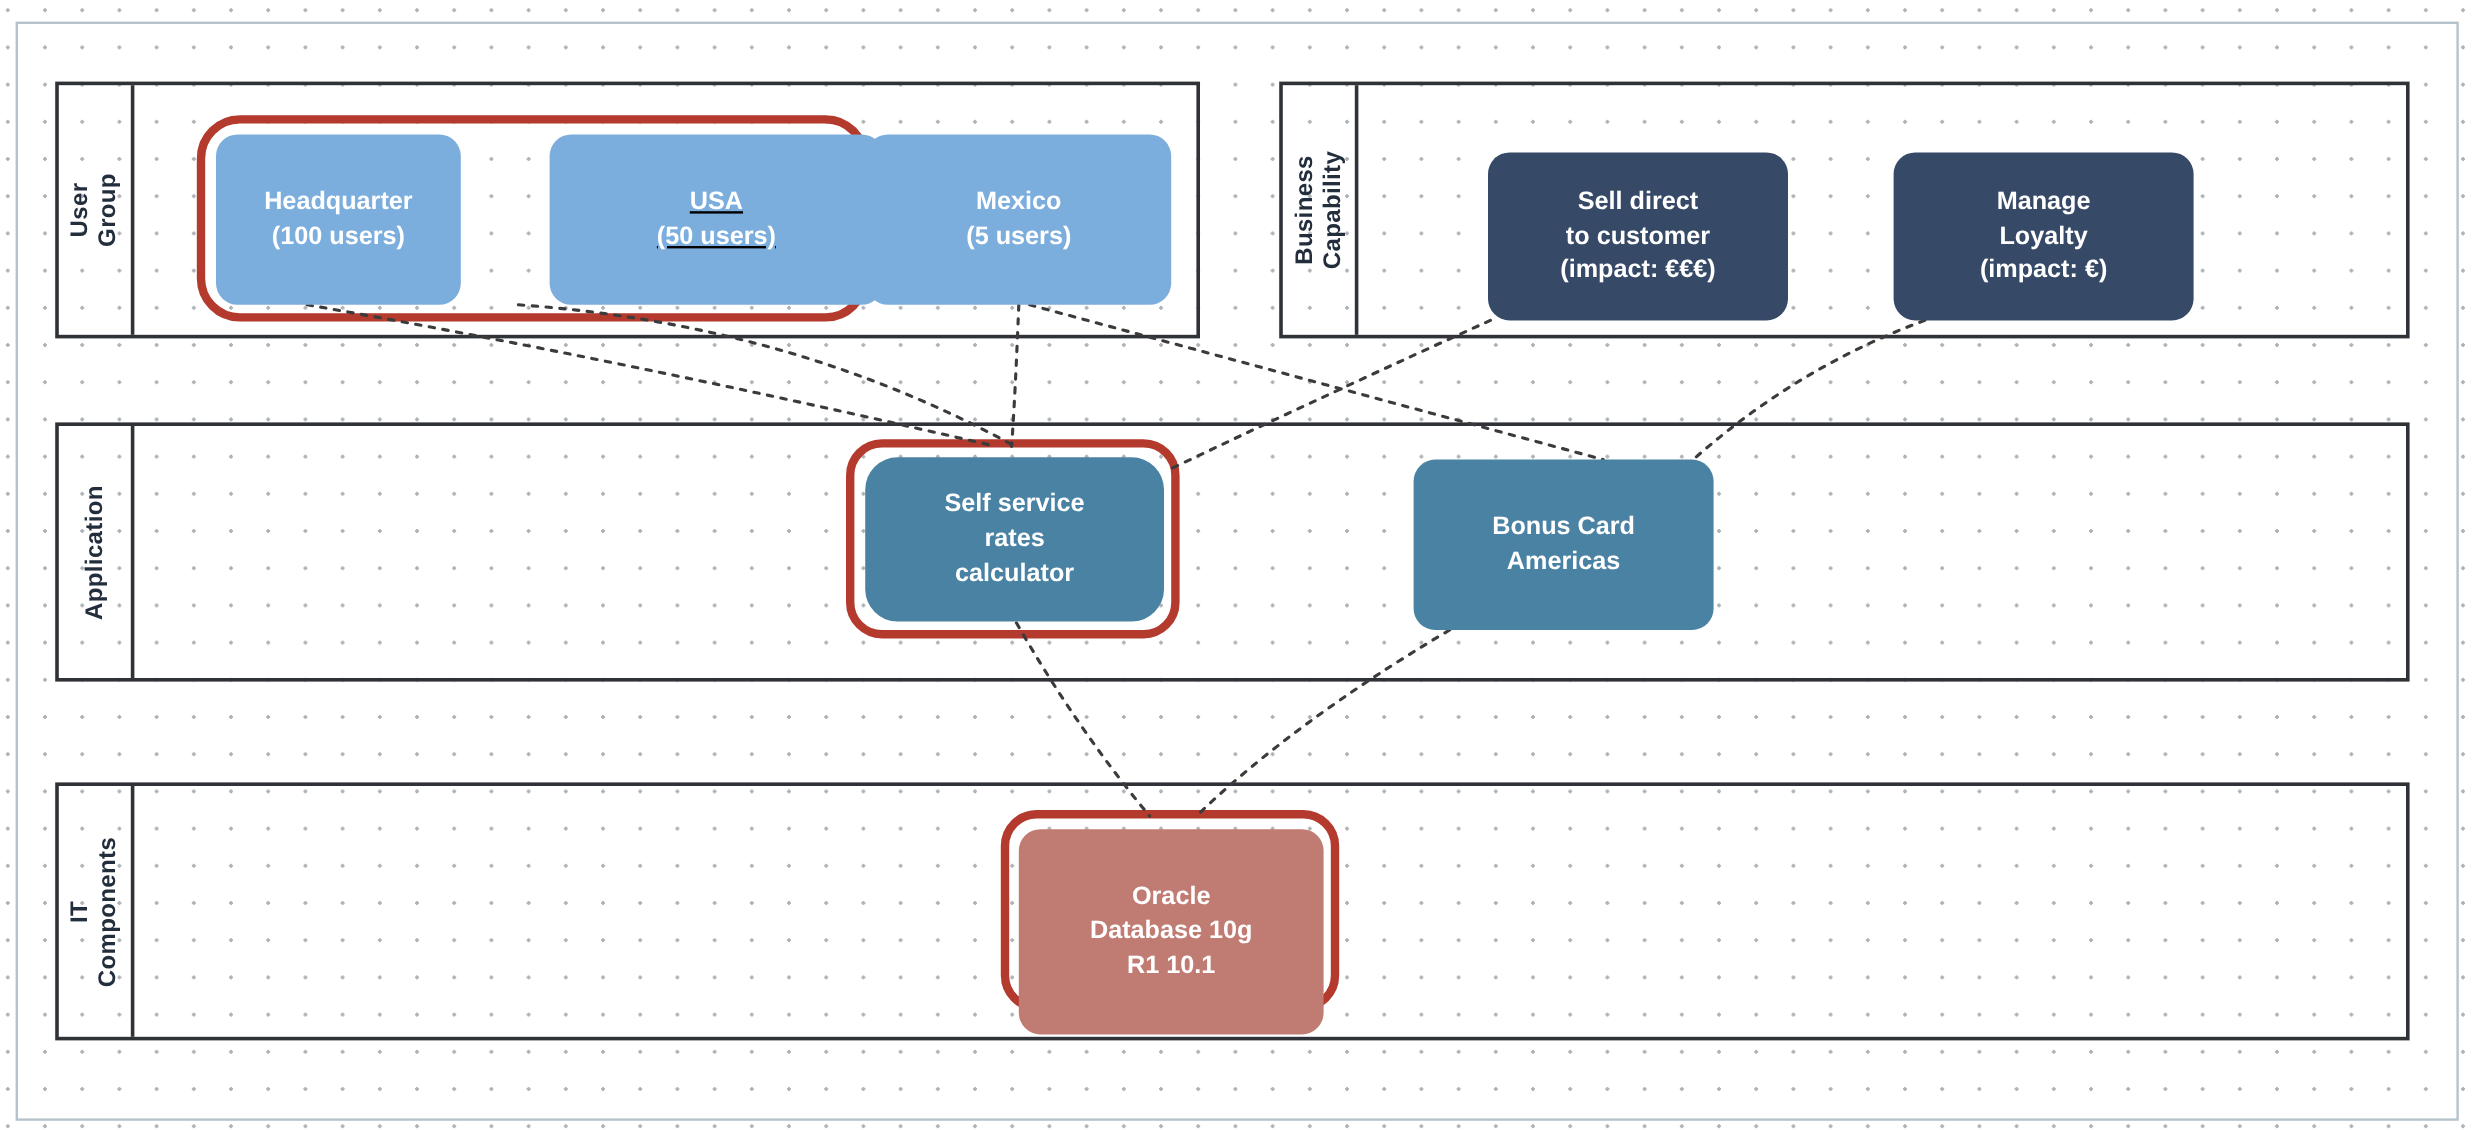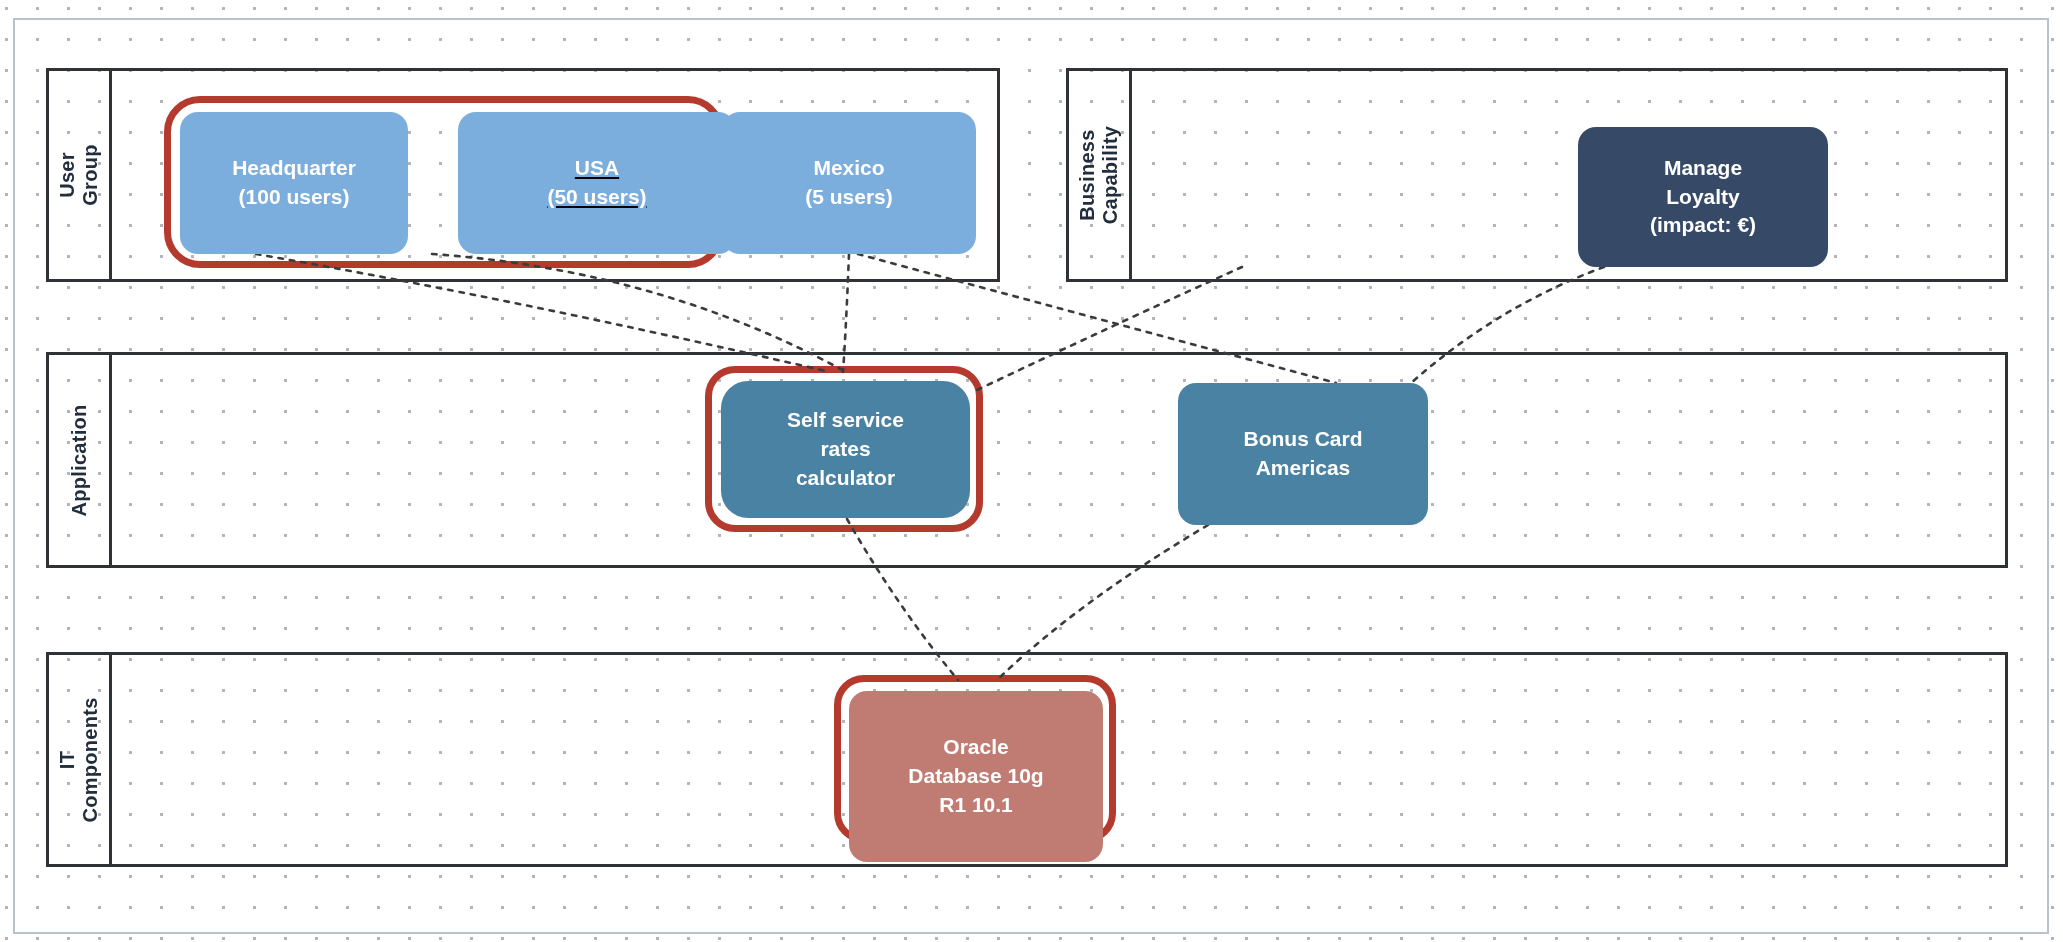--- a/index.html
+++ b/index.html
@@ -109,33 +109,38 @@
     <path d="M 256 254 Q 520 300 830 372"></path>
     <path d="M 432 254 Q 660 270 846 372"></path>
     <path d="M 849 254 Q 846 330 843 372"></path>
     <path d="M 858 254 L 1336 383"></path>
     <path d="M 1242 267 Q 1120 322 975 391"></path>
     <path d="M 1604 267 Q 1498 306 1411 383"></path>
     <path d="M 847 519 Q 898 608 958 680"></path>
     <path d="M 1208 525 Q 1078 602 997 680"></path>
   </svg>
 
-  <div class="node t-user" style="left:180px;top:112px;width:228px;height:142px;">
+  <div class="node t-user" style="left:180px;top:112px;width:204px;height:142px;">
     <span>Headquarter
 (100 users)</span>
   </div>
   <div class="node t-user" style="left:458px;top:112px;width:278px;height:142px;text-decoration:underline;">
     <span>USA
 (50 users)</span>
   </div>
   <div class="node t-user" style="left:722px;top:112px;width:254px;height:142px;">
     <span>Mexico
 (5 users)</span>
   </div>
 
+  <div class="node t-capability" style="left:1240px;top:127px;width:250px;height:140px;">
+    <span>Sell direct
+to customer
+(impact: €€€)</span>
+  </div>
   <div class="node t-capability" style="left:1578px;top:127px;width:250px;height:140px;">
     <span>Manage
 Loyalty
 (impact: €)</span>
   </div>
 
   <div class="node t-application" style="left:721px;top:381px;width:249px;height:137px;border-radius:27px;">
     <span>Self service
 rates
 calculator</span>

